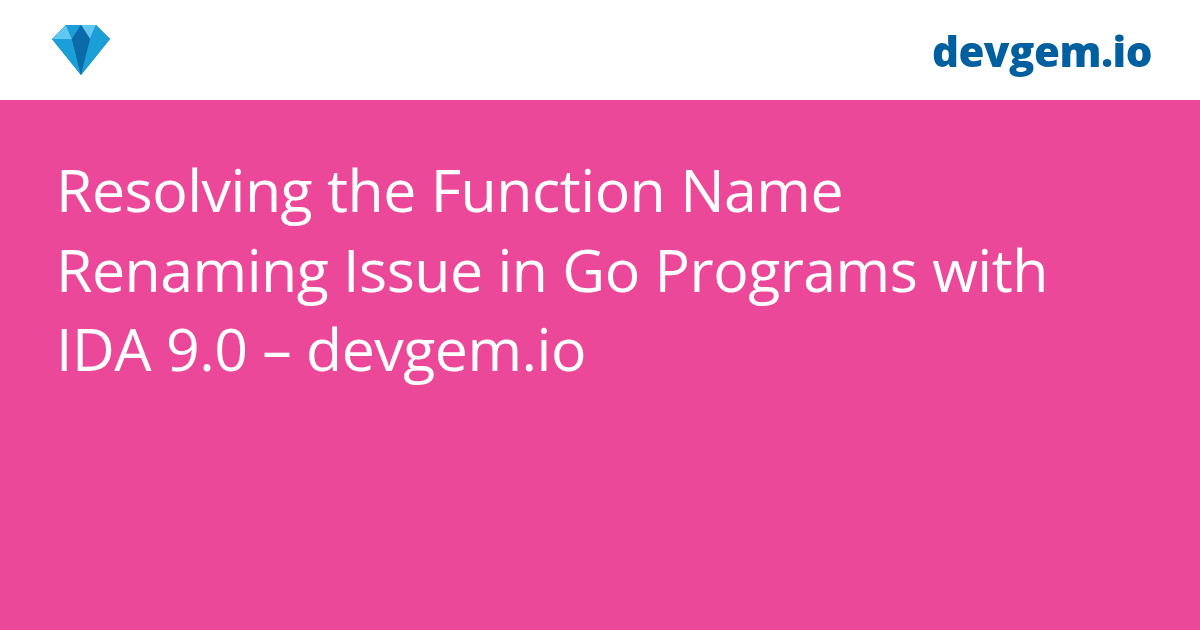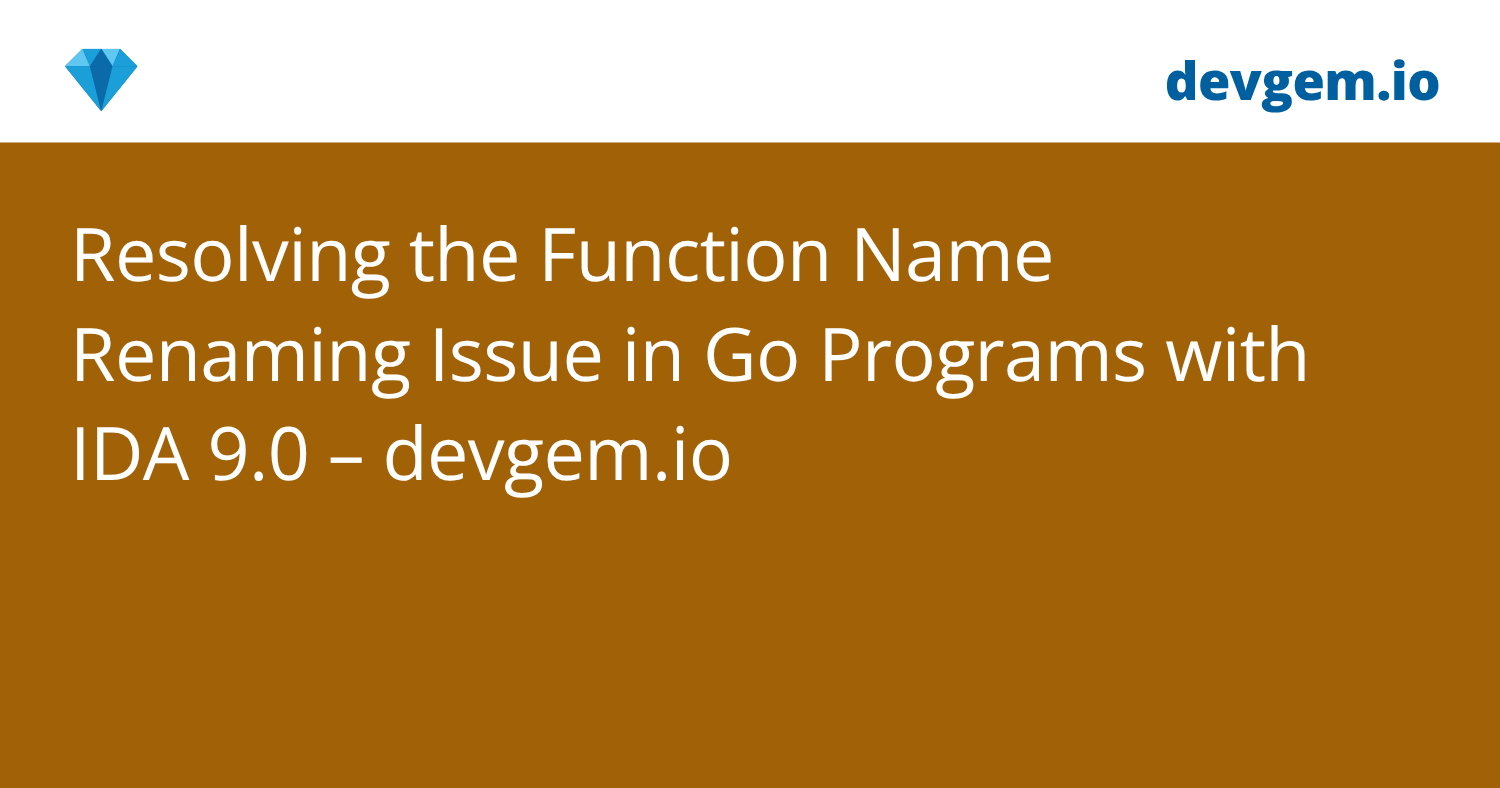--- a/index.html
+++ b/index.html
@@ -8,38 +8,37 @@
     font-family: "Open Sans", "Segoe UI", -apple-system, BlinkMacSystemFont, Roboto, "Helvetica Neue", Arial, sans-serif;
     background: #ffffff;
   }
   .header {
     height: 100px;
     display: flex;
     align-items: center;
     justify-content: space-between;
     padding: 0 48px 0 52px;
     background: #ffffff;
-    margin-top: 14px;
   }
   .logo {
     width: 58px;
     height: 58px;
     display: flex;
     align-items: center;
     justify-content: center;
   }
   .brand {
     font-size: 42px;
     font-weight: 800;
     color: #005f9e;
     letter-spacing: -0.5px;
   }
   .hero {
     height: 530px;
-    background: #a16207;
+    background: #ec4899;
     padding: 50px 56px 0 56px;
     display: flex;
     align-items: flex-start;
   }
   .title {
     color: #ffffff;
     font-size: 59px;
     font-weight: 400;
     line-height: 1.35;
     letter-spacing: -0.5px;

